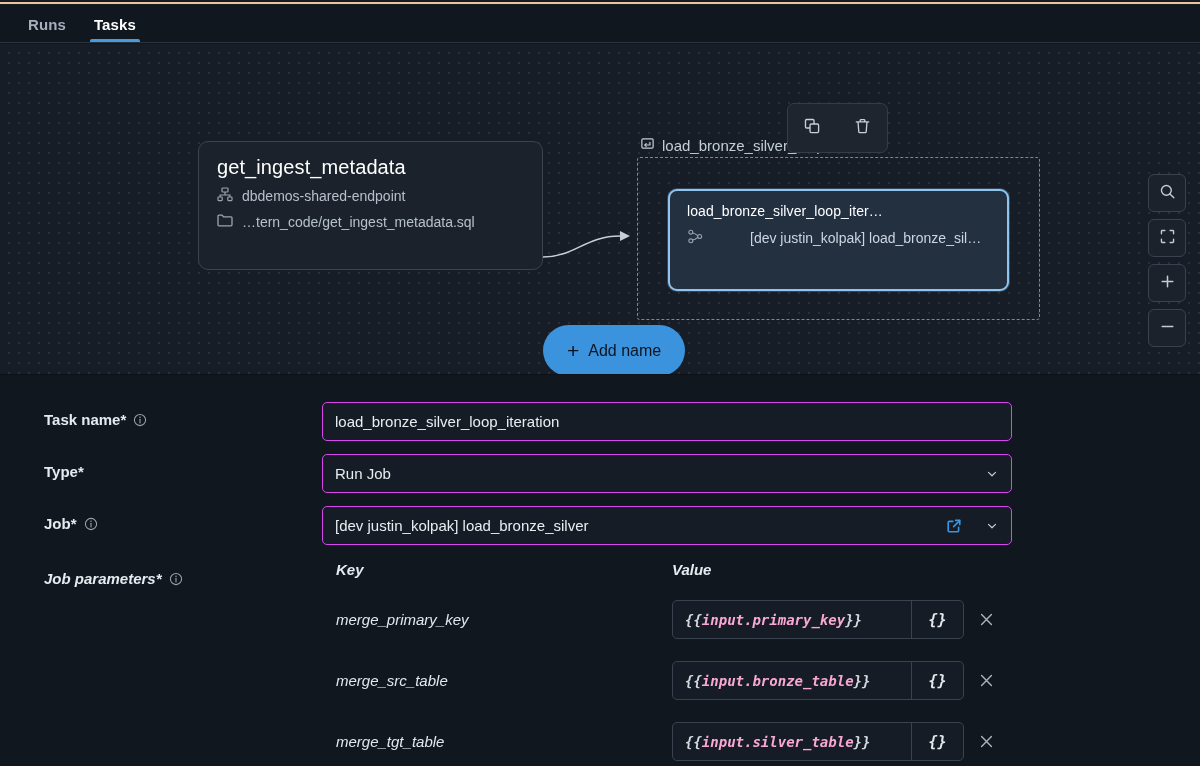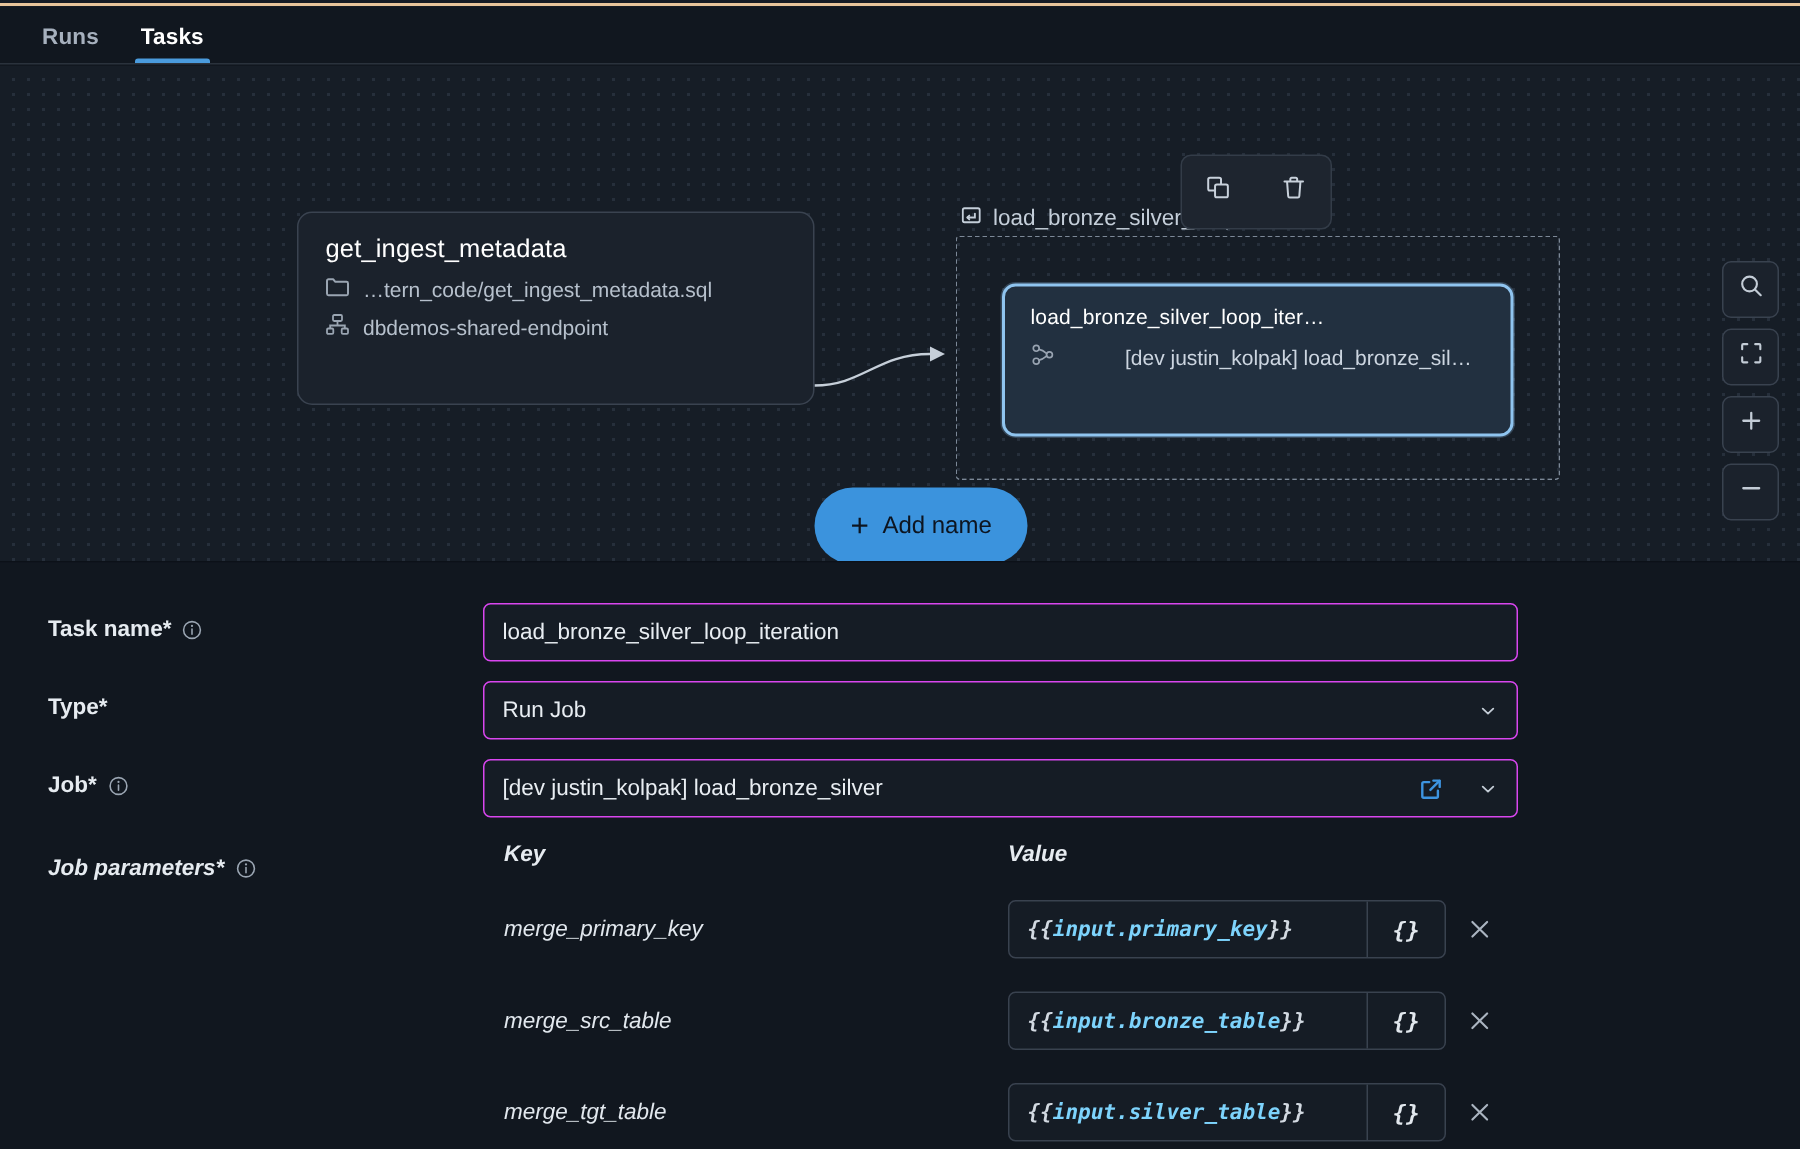--- a/index.html
+++ b/index.html
@@ -55,21 +55,21 @@
   
   .node {
     position: absolute;
     background: #1b222c;
     border: 1px solid #3a4350;
     border-radius: 10px;
     padding: 14px 18px 16px 18px;
   }
   #node-ingest { left: 198px; top: 97px; width: 345px; height: 129px; }
   .node-title {
-    font-size: 17px; color: #ffffff; font-weight: 400;
+    font-size: 20px; color: #ffffff; font-weight: 400;
     letter-spacing: .1px; white-space: nowrap;
     margin-bottom: 4px;
   }
   .node-meta {
     display: flex; align-items: center; gap: 9px;
     font-size: 14px; color: #b6c0cc;
     margin-top: 8px; white-space: nowrap;
   }
   .node-meta svg { flex: 0 0 auto; }
 
@@ -136,21 +136,21 @@
   }
 
   
   .form {
     position: absolute; top: 376px; left: 0; width: 1200px; height: 390px;
     background: #11171f;
     padding: 12px 0 0 0;
   }
   .form-row { position: relative; display: flex; align-items: flex-start; }
   .form-label {
-    width: 322px; padding-left: 32px; padding-top: 9px;
+    width: 322px; padding-left: 44px; padding-top: 9px;
     font-size: 15px; font-weight: 700; color: #e6ebf0;
     display: flex; align-items: center; gap: 7px;
     white-space: nowrap;
   }
   .info-icon { display:inline-flex; align-items:center; }
 
   .field {
     position: relative;
     width: 690px; height: 39px;
     background: #151c25;
@@ -175,21 +175,21 @@
     display: flex; align-items: stretch;
     border: 1px solid #39424f; border-radius: 5px; background: #151c25;
     height: 39px; width: 292px;
   }
   .param-input {
     flex: 1; display: flex; align-items: center; padding: 0 12px;
     font-family: "DejaVu Sans Mono", monospace; font-size: 14px; font-weight: 700;
     color: #d2d9e1; white-space: nowrap;
   }
   .param-input .braces { color: #d2d9e1; }
-  .param-input .expr { color: #7dd3fc; }
+  .param-input .expr { color: #f9a8d4; }
   .param-json-btn {
     width: 52px; display: flex; align-items: center; justify-content: center;
     border-left: 1px solid #39424f;
     font-family: "DejaVu Sans Mono", monospace; font-size: 15px; font-weight: 700;
     color: #e2e8ee; cursor: pointer;
   }
   .param-remove {
     width: 44px; display: flex; align-items: center; justify-content: center;
     color: #aab4c0; cursor: pointer; font-size: 20px;
   }
@@ -211,36 +211,36 @@
 
     <svg id="connector">
       <path d="M543,213 C575,213 585,192 620,192" stroke="#c6cfd9" stroke-width="1.6" fill="none"></path>
       <path d="M630,192 L620,187 L620,197 Z" fill="#c6cfd9"></path>
     </svg>
 
     <div class="node" id="node-ingest">
       <div class="node-title">get_ingest_metadata</div>
       <div class="node-meta">
         <span>
-          <svg width="16" height="14" viewBox="0 0 16 14" fill="none">
-            <path d="M1 3.2a1 1 0 011-1h3.2l1.2 1.6H14a1 1 0 011 1v7a1 1 0 01-1 1H2a1 1 0 01-1-1V3.2z" stroke="#9aa5b2" stroke-width="1.3" fill="none" stroke-linejoin="round"></path>
-          </svg>
-        </span>
-        <span>…tern_code/get_ingest_metadata.sql</span>
-      </div>
-      <div class="node-meta">
-        <span>
           <svg width="16" height="15" viewBox="0 0 16 15" fill="none" stroke="#9aa5b2" stroke-width="1.2">
             <rect x="5" y="1" width="6" height="4" rx="0.8"></rect>
             <rect x="1" y="10" width="4.2" height="3.6" rx="0.8"></rect>
             <rect x="10.8" y="10" width="4.2" height="3.6" rx="0.8"></rect>
             <path d="M8 5v3M3.1 10V8h9.8v2"></path>
           </svg>
         </span>
         <span>dbdemos-shared-endpoint</span>
+      </div>
+      <div class="node-meta">
+        <span>
+          <svg width="16" height="14" viewBox="0 0 16 14" fill="none">
+            <path d="M1 3.2a1 1 0 011-1h3.2l1.2 1.6H14a1 1 0 011 1v7a1 1 0 01-1 1H2a1 1 0 01-1-1V3.2z" stroke="#9aa5b2" stroke-width="1.3" fill="none" stroke-linejoin="round"></path>
+          </svg>
+        </span>
+        <span>…tern_code/get_ingest_metadata.sql</span>
       </div>
     </div>
 
     <div id="loop-label">
       <span>
         <svg width="15" height="15" viewBox="0 0 16 16" fill="none" stroke="#c4ced9" stroke-width="1.3">
           <path d="M2 4.2A1.2 1.2 0 013.2 3h9.6A1.2 1.2 0 0114 4.2v7.6a1.2 1.2 0 01-1.2 1.2H3.2A1.2 1.2 0 012 11.8V4.2z"></path>
           <path d="M5.4 9.6h5.2V6.8" stroke-linecap="round"></path>
           <path d="M6.6 8.2L5.2 9.6l1.4 1.4" stroke-linecap="round" stroke-linejoin="round"></path>
         </svg>

